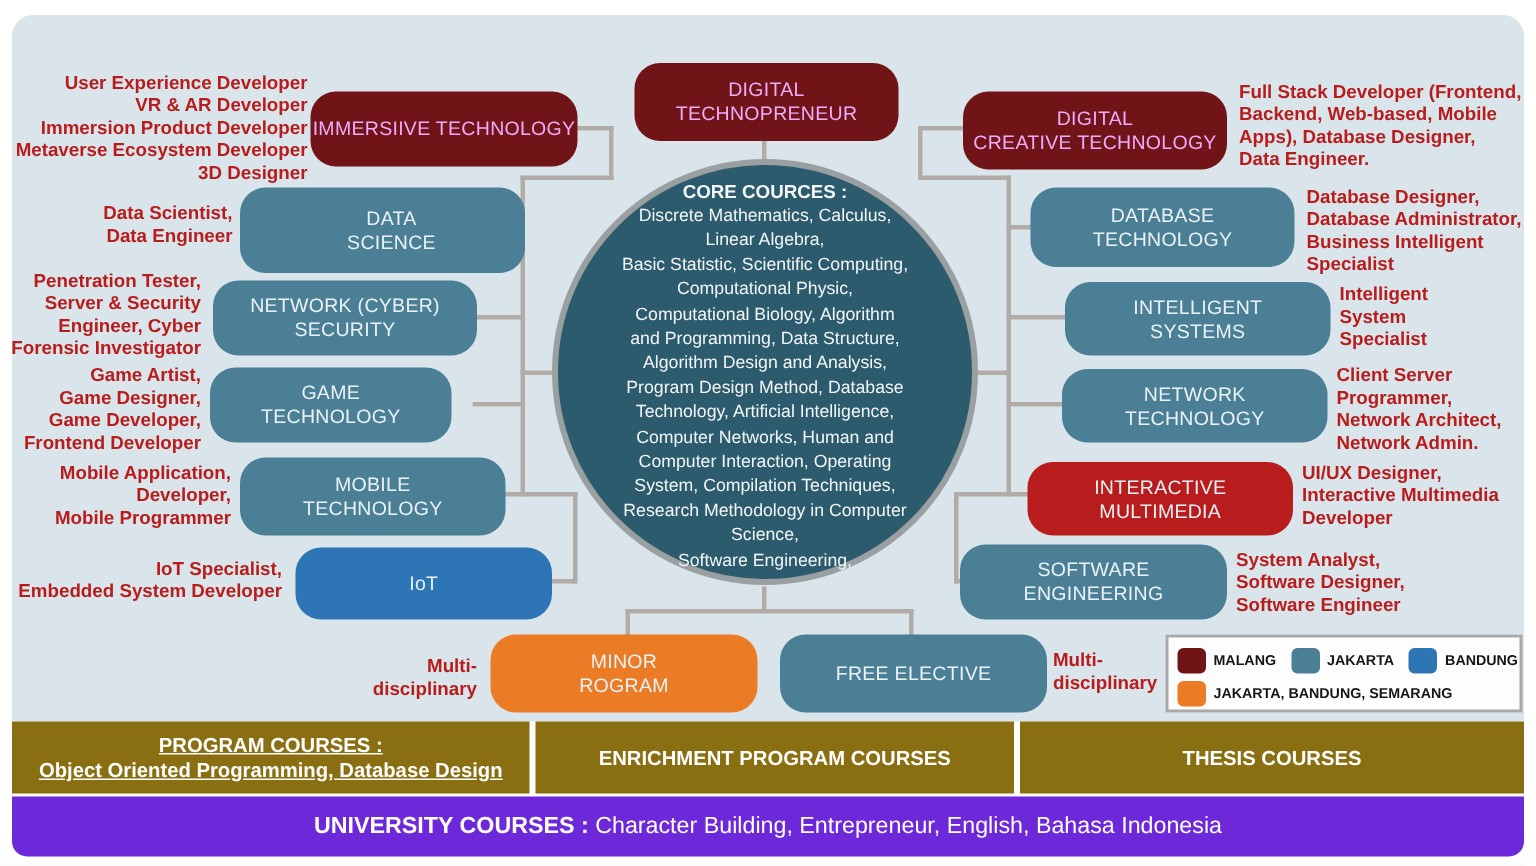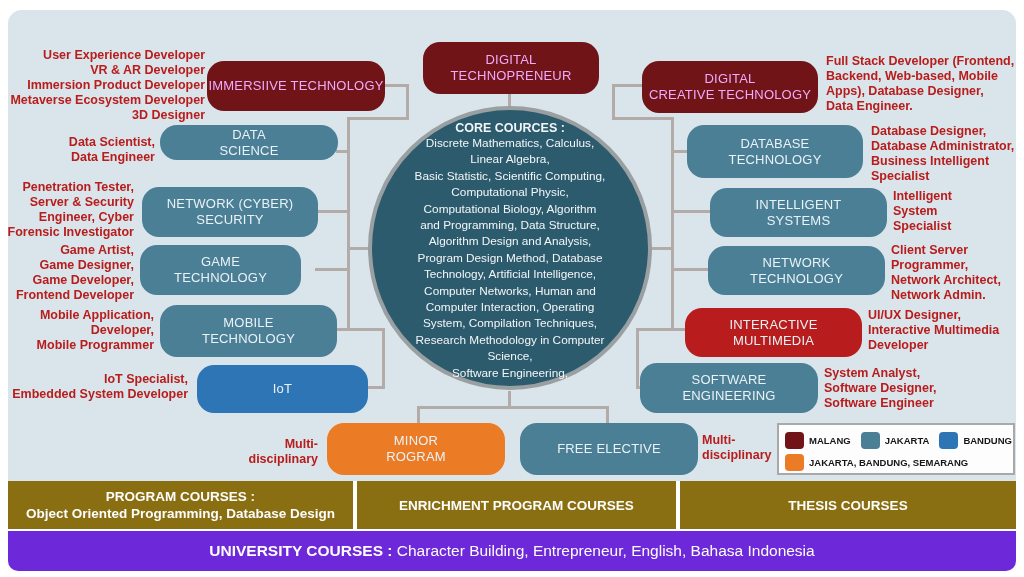--- a/index.html
+++ b/index.html
@@ -87,21 +87,21 @@
 Technology, Artificial Intelligence,
 Computer Networks, Human and
 Computer Interaction, Operating
 System, Compilation Techniques,
 Research Methodology in Computer
 Science,
 Software Engineering,</div>
   </div>
 
   <div class="nbox maroon" style="left: 207px; top: 61px; width: 178px; height: 50px; background-color: rgb(112, 20, 23);">IMMERSIIVE TECHNOLOGY</div>
-  <div class="nbox" style="left: 160px; top: 125px; width: 178px; height: 35px; background-color: rgb(74, 127, 150);">DATA
+  <div class="nbox" style="left: 160px; top: 125px; width: 178px; height: 57px; background-color: rgb(74, 127, 150); padding-left: 12px;">DATA
 SCIENCE</div>
   <div class="nbox" style="left: 142px; top: 187px; width: 176px; height: 50px; background-color: rgb(74, 127, 150);">NETWORK (CYBER)
 SECURITY</div>
   <div class="nbox" style="left: 140px; top: 245px; width: 161px; height: 50px; background-color: rgb(74, 127, 150);">GAME
 TECHNOLOGY</div>
   <div class="nbox" style="left: 160px; top: 305px; width: 177px; height: 52px; background-color: rgb(74, 127, 150);">MOBILE
 TECHNOLOGY</div>
   <div class="nbox" style="left: 197px; top: 365px; width: 171px; height: 48px; background-color: rgb(46, 117, 182);">IoT</div>
 
   <div class="roles r-align" style="left:10px;top:48px;width:195px">User Experience Developer
@@ -184,21 +184,21 @@
       </div>
     </div>
     <div class="leg-row">
       <div class="leg-item">
         <span class="leg-sw" style="background-color: rgb(236, 123, 37);"></span>
         <span class="leg-lb">JAKARTA, BANDUNG, SEMARANG</span>
       </div>
     </div>
   </div>
 
-  <div class="bar" style="left: 8px; width: 345px; background-color: rgb(138, 111, 18);">
+  <div class="bar" style="left: 8px; width: 345px; background-color: rgb(138, 111, 18); text-decoration: underline;">
     <div>PROGRAM COURSES :</div>
     <div>Object Oriented Programming, Database Design</div>
   </div>
   <div class="bar" style="left: 357px; width: 319px; background-color: rgb(138, 111, 18);">
     <div>ENRICHMENT PROGRAM COURSES</div>
   </div>
   <div class="bar" style="left: 680px; width: 336px; background-color: rgb(138, 111, 18);">
     <div>THESIS COURSES</div>
   </div>
 

